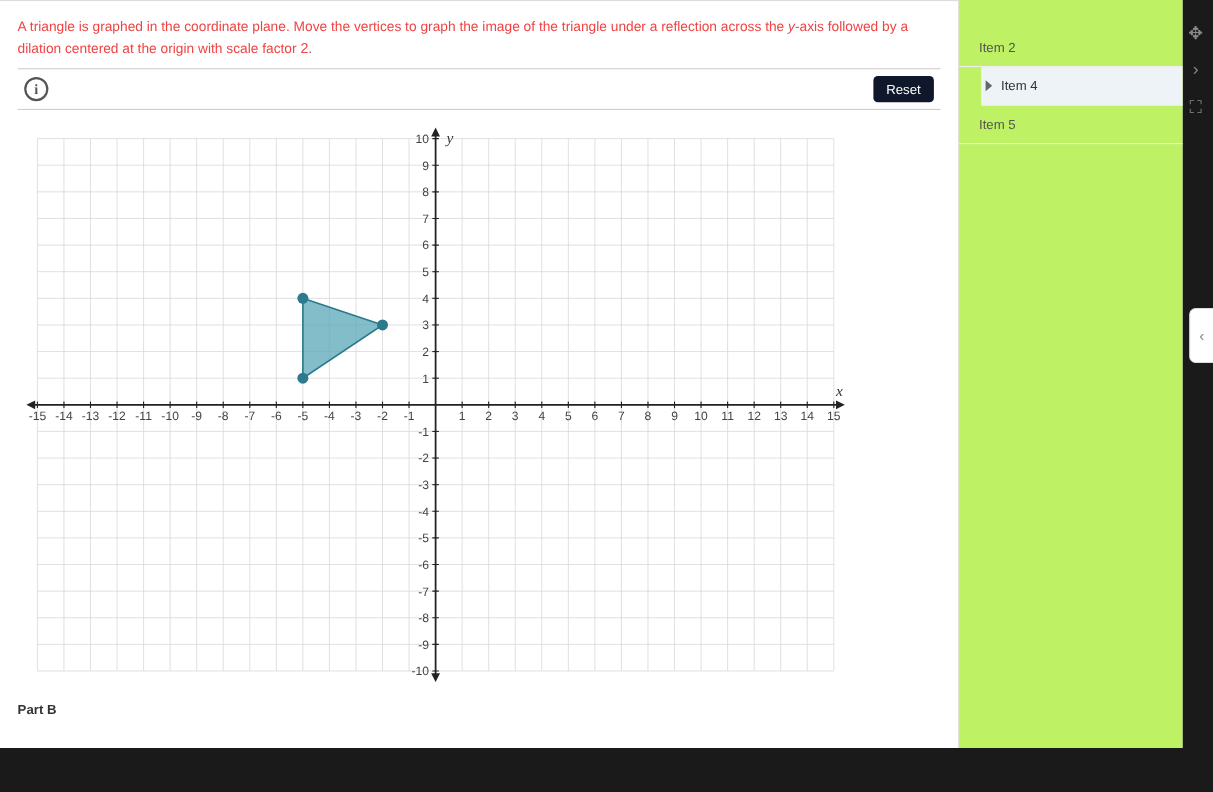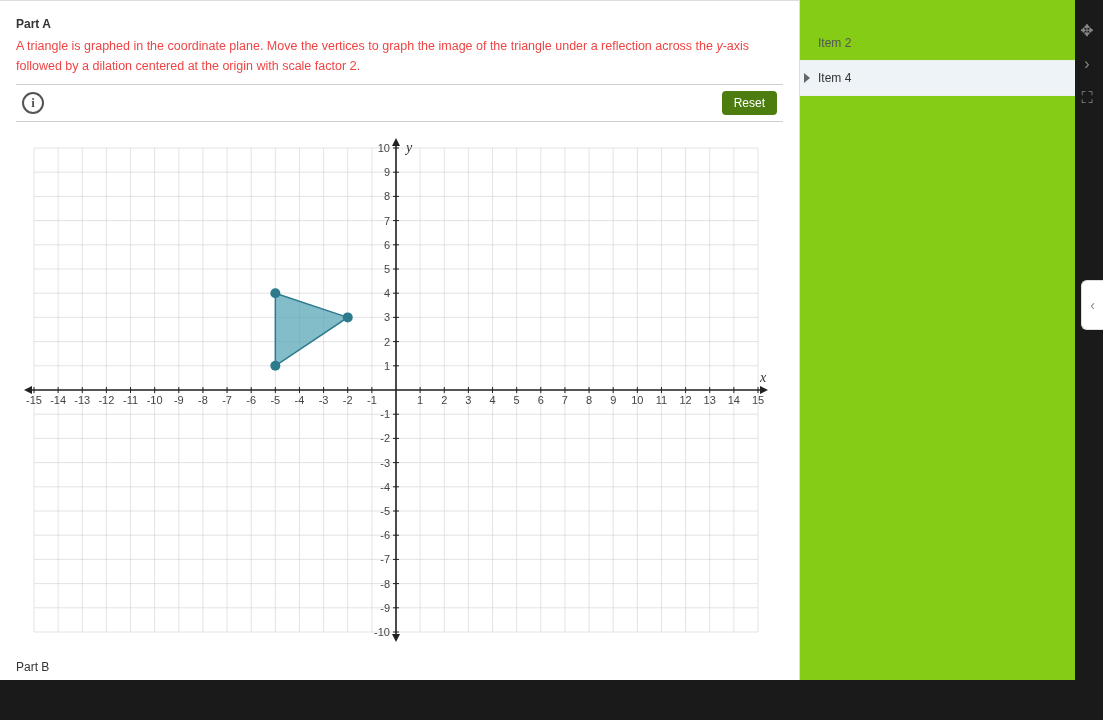--- a/index.html
+++ b/index.html
@@ -53,21 +53,21 @@
     border-radius: 50%;
     display: flex; align-items: center; justify-content: center;
     font-family: Georgia, serif;
     font-weight: bold;
     font-size: 13px;
     color: #555;
     cursor: pointer;
     background: #fff;
   }
   .reset-btn {
-    background: #4d7c0f;
+    background: #0f172a;
     color: #fff;
     border: none;
     border-radius: 4px;
     padding: 5px 12px;
     font-size: 12px;
     cursor: pointer;
   }
   .graph-area {
     width: 760px;
     height: 520px;
@@ -81,42 +81,43 @@
     fill: #444;
   }
   .axis-label {
     font-family: 'Times New Roman', serif;
     font-style: italic;
     font-size: 14px;
     fill: #333;
   }
   .part-b {
     font-size: 12px;
-    font-weight: normal;
+    font-weight: bold;
     padding: 10px 0 0 0;
     color: #333;
   }
 
   .sidebar {
-    width: 276px;
-    background: #84cc16;
+    width: 204px;
+    background: #bef264;
     border-left: 1px solid #ddd;
     padding-top: 26px;
   }
   .nav-item {
     font-size: 12px;
     color: #555;
     padding: 10px 18px;
     cursor: pointer;
     border-bottom: 1px solid #eee;
     position: relative;
   }
   .nav-item.active {
     background: #eef3f7;
     color: #333;
+    margin-left: 20px;
   }
   .nav-item.active::before {
     content: "";
     position: absolute;
     left: 4px; top: 50%;
     transform: translateY(-50%);
     border-left: 6px solid #666;
     border-top: 5px solid transparent;
     border-bottom: 5px solid transparent;
   }
@@ -151,21 +152,20 @@
     color: #888;
     cursor: pointer;
     font-size: 14px;
   }
 </style>
 </head>
 <body>
 
 <div class="screen">
   <div class="main">
-    <div class="part-label">Part A</div>
     <p class="instructions">
       <span>A triangle is graphed in the coordinate plane. Move the vertices to graph the image of the triangle under a reflection across the </span><i>y</i><span>-axis followed by a dilation centered at the origin with scale factor </span><span class="scale-num">2</span><span>.</span>
     </p>
 
     <div class="toolbar">
       <div class="info-btn">i</div>
       <button class="reset-btn">Reset</button>
     </div>
 
     <div class="graph-area">
@@ -336,20 +336,21 @@
           <circle cx="259.3333333333333" cy="235.8" r="5" fill="#2d7a8c"></circle>
         </svg>
     </div>
 
     <div class="part-b">Part B</div>
   </div>
 
   <div class="sidebar" id="nav-list">
       <div class="nav-item">Item 2</div>
       <div class="nav-item active">Item 4</div>
+      <div class="nav-item">Item 5</div>
     </div>
 </div>
 
 <div class="right-tools">
   <div class="tool-icon">✥</div>
   <div class="tool-icon">›</div>
   <div class="tool-icon">⛶</div>
 </div>
 <div class="collapse-tab">‹</div>
 

